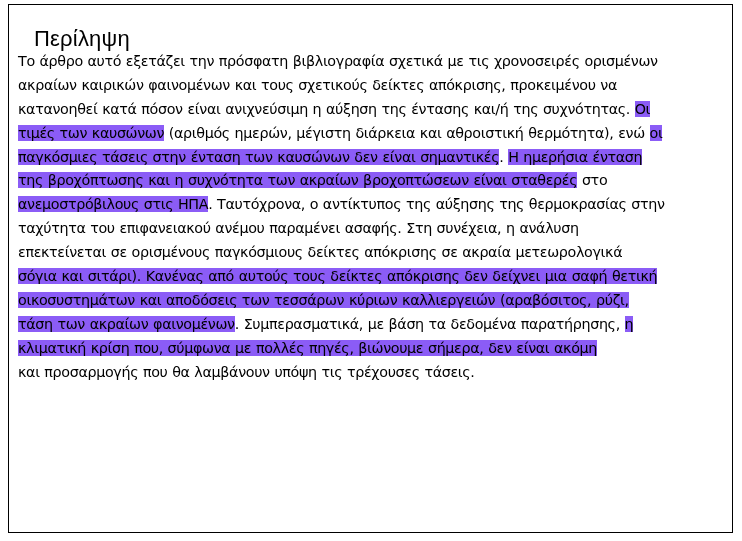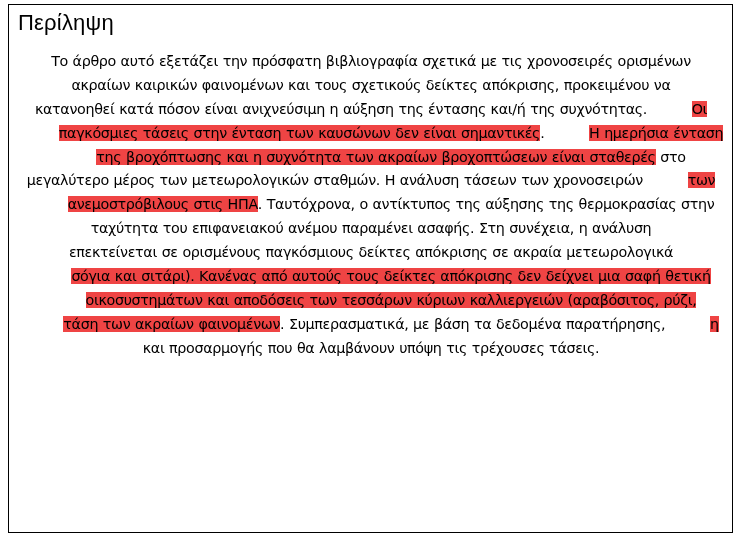--- a/index.html
+++ b/index.html
@@ -20,62 +20,61 @@
       box-sizing: border-box;
       background: #ffffff;
     }
     .title {
       position: absolute;
       left: 18px;
       top: 10px;
       font-family: "Liberation Sans", sans-serif;
       font-size: 22px;
       color: #000000;
-      margin: 0;
+      margin: 16px;
       font-weight: normal;
       letter-spacing: 0.2px;
     }
     .body-text {
       position: absolute;
       left: 18px;
       top: 50px;
       width: 706px;
       font-family: "DejaVu Sans", sans-serif;
       font-size: 14.3px;
       line-height: 23.9px;
       color: #000000;
       margin: 0;
       letter-spacing: -0.35px;
       word-spacing: 0.5px;
-      text-align: center;
     }
     .line {
       display: block;
       white-space: nowrap;
       height: 23.9px;
     }
     .hl {
-      background: #ef4444;
-      margin-left: 40px;
+      background: #8b5cf6;
     }
   </style>
 </head>
 <body>
 
 <div class="frame"></div>
 
 <h1 class="title">Περίληψη</h1>
 
 <p class="body-text" id="abstract">
     <span class="line"><span>Το άρθρο αυτό εξετάζει την πρόσφατη βιβλιογραφία σχετικά με τις χρονοσειρές ορισμένων</span></span>
     <span class="line"><span>ακραίων καιρικών φαινομένων και τους σχετικούς δείκτες απόκρισης, προκειμένου να</span></span>
     <span class="line"><span>κατανοηθεί κατά πόσον είναι ανιχνεύσιμη η αύξηση της έντασης και/ή της συχνότητας. </span><span class="hl">Οι</span></span>
+    <span class="line"><span class="hl">τιμές των καυσώνων</span><span> (αριθμός ημερών, μέγιστη διάρκεια και αθροιστική θερμότητα), ενώ </span><span class="hl">οι</span></span>
     <span class="line"><span class="hl">παγκόσμιες τάσεις στην ένταση των καυσώνων δεν είναι σημαντικές</span><span>. </span><span class="hl">Η ημερήσια ένταση</span></span>
     <span class="line"><span class="hl">της βροχόπτωσης και η συχνότητα των ακραίων βροχοπτώσεων είναι σταθερές</span><span> στο</span></span>
-    <span class="line"><span>μεγαλύτερο μέρος των μετεωρολογικών σταθμών. Η ανάλυση τάσεων των χρονοσειρών </span><span class="hl">των</span></span>
     <span class="line"><span class="hl">ανεμοστρόβιλους στις ΗΠΑ</span><span>. Ταυτόχρονα, ο αντίκτυπος της αύξησης της θερμοκρασίας στην</span></span>
     <span class="line"><span>ταχύτητα του επιφανειακού ανέμου παραμένει ασαφής. Στη συνέχεια, η ανάλυση</span></span>
     <span class="line"><span>επεκτείνεται σε ορισμένους παγκόσμιους δείκτες απόκρισης σε ακραία μετεωρολογικά</span></span>
     <span class="line"><span class="hl">σόγια και σιτάρι). Κανένας από αυτούς τους δείκτες απόκρισης δεν δείχνει μια σαφή θετική</span></span>
     <span class="line"><span class="hl">οικοσυστημάτων και αποδόσεις των τεσσάρων κύριων καλλιεργειών (αραβόσιτος, ρύζι,</span></span>
     <span class="line"><span class="hl">τάση των ακραίων φαινομένων</span><span>. Συμπερασματικά, με βάση τα δεδομένα παρατήρησης, </span><span class="hl">η</span></span>
+    <span class="line"><span class="hl">κλιματική κρίση που, σύμφωνα με πολλές πηγές, βιώνουμε σήμερα, δεν είναι ακόμη</span></span>
     <span class="line"><span>και προσαρμογής που θα λαμβάνουν υπόψη τις τρέχουσες τάσεις.</span></span>
   </p>
 
 </body></html>

